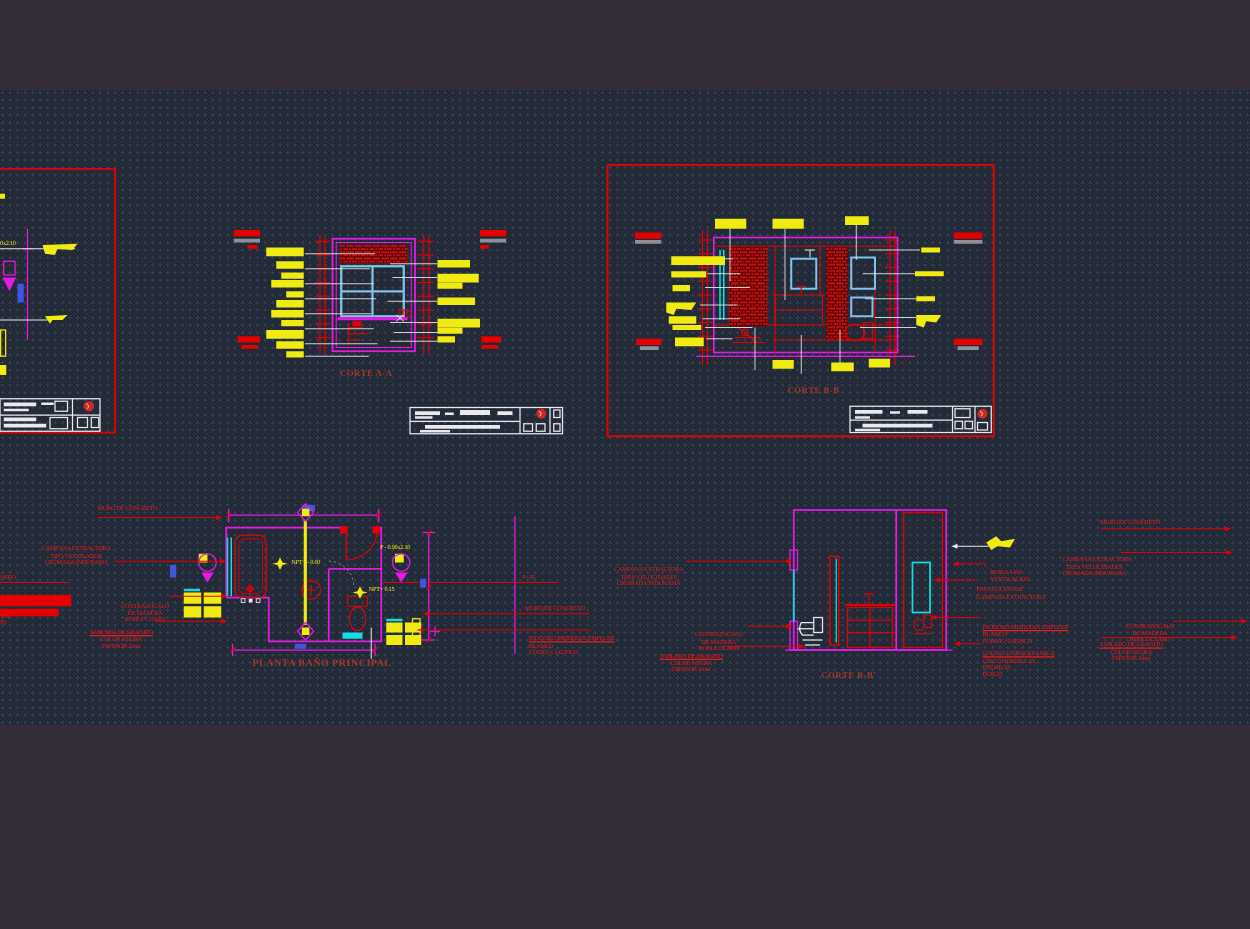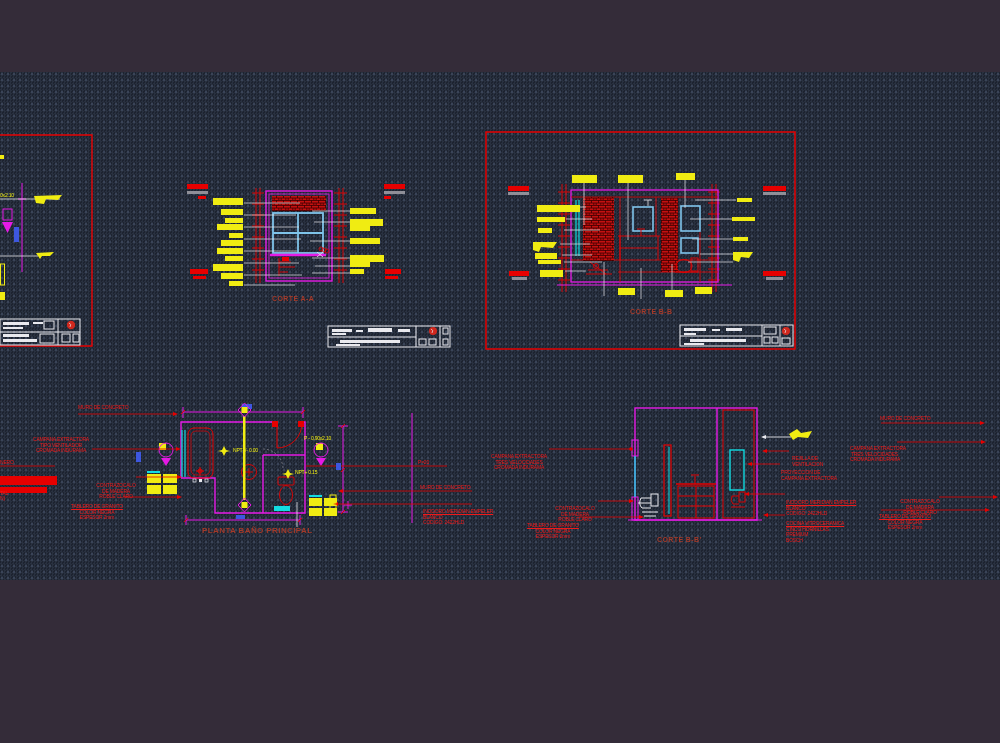--- a/index.html
+++ b/index.html
@@ -1,17 +1,17 @@
 <!DOCTYPE html>
 <html><head>
 <meta charset="utf-8">
 <style>
   html,body{margin:0;padding:0;background:#342c39;}
   #stage{position:relative;width:1000px;height:580px;overflow:hidden;background:#342c39;
-         font-family:Liberation Sans, sans-serif;}
+         font-family:Liberation Serif, serif;}
   .band{position:absolute;left:0;width:1000px;background:#342c39;}
   #viewport{position:absolute;left:0;top:72px;width:1000px;height:595px;
     background-color:#222837;
     background-image:
       radial-gradient(circle at 2px 2px,#3a4458 0.8px,transparent 1px),
       repeating-conic-gradient(#293140 0% 25%,#1d2330 0% 50%);
     background-size:6px 6px,3px 3px;}
   svg{position:absolute;left:0;top:0;}
   
   .r{stroke:#e60000;fill:none}.rf{fill:#e60000;stroke:none}

